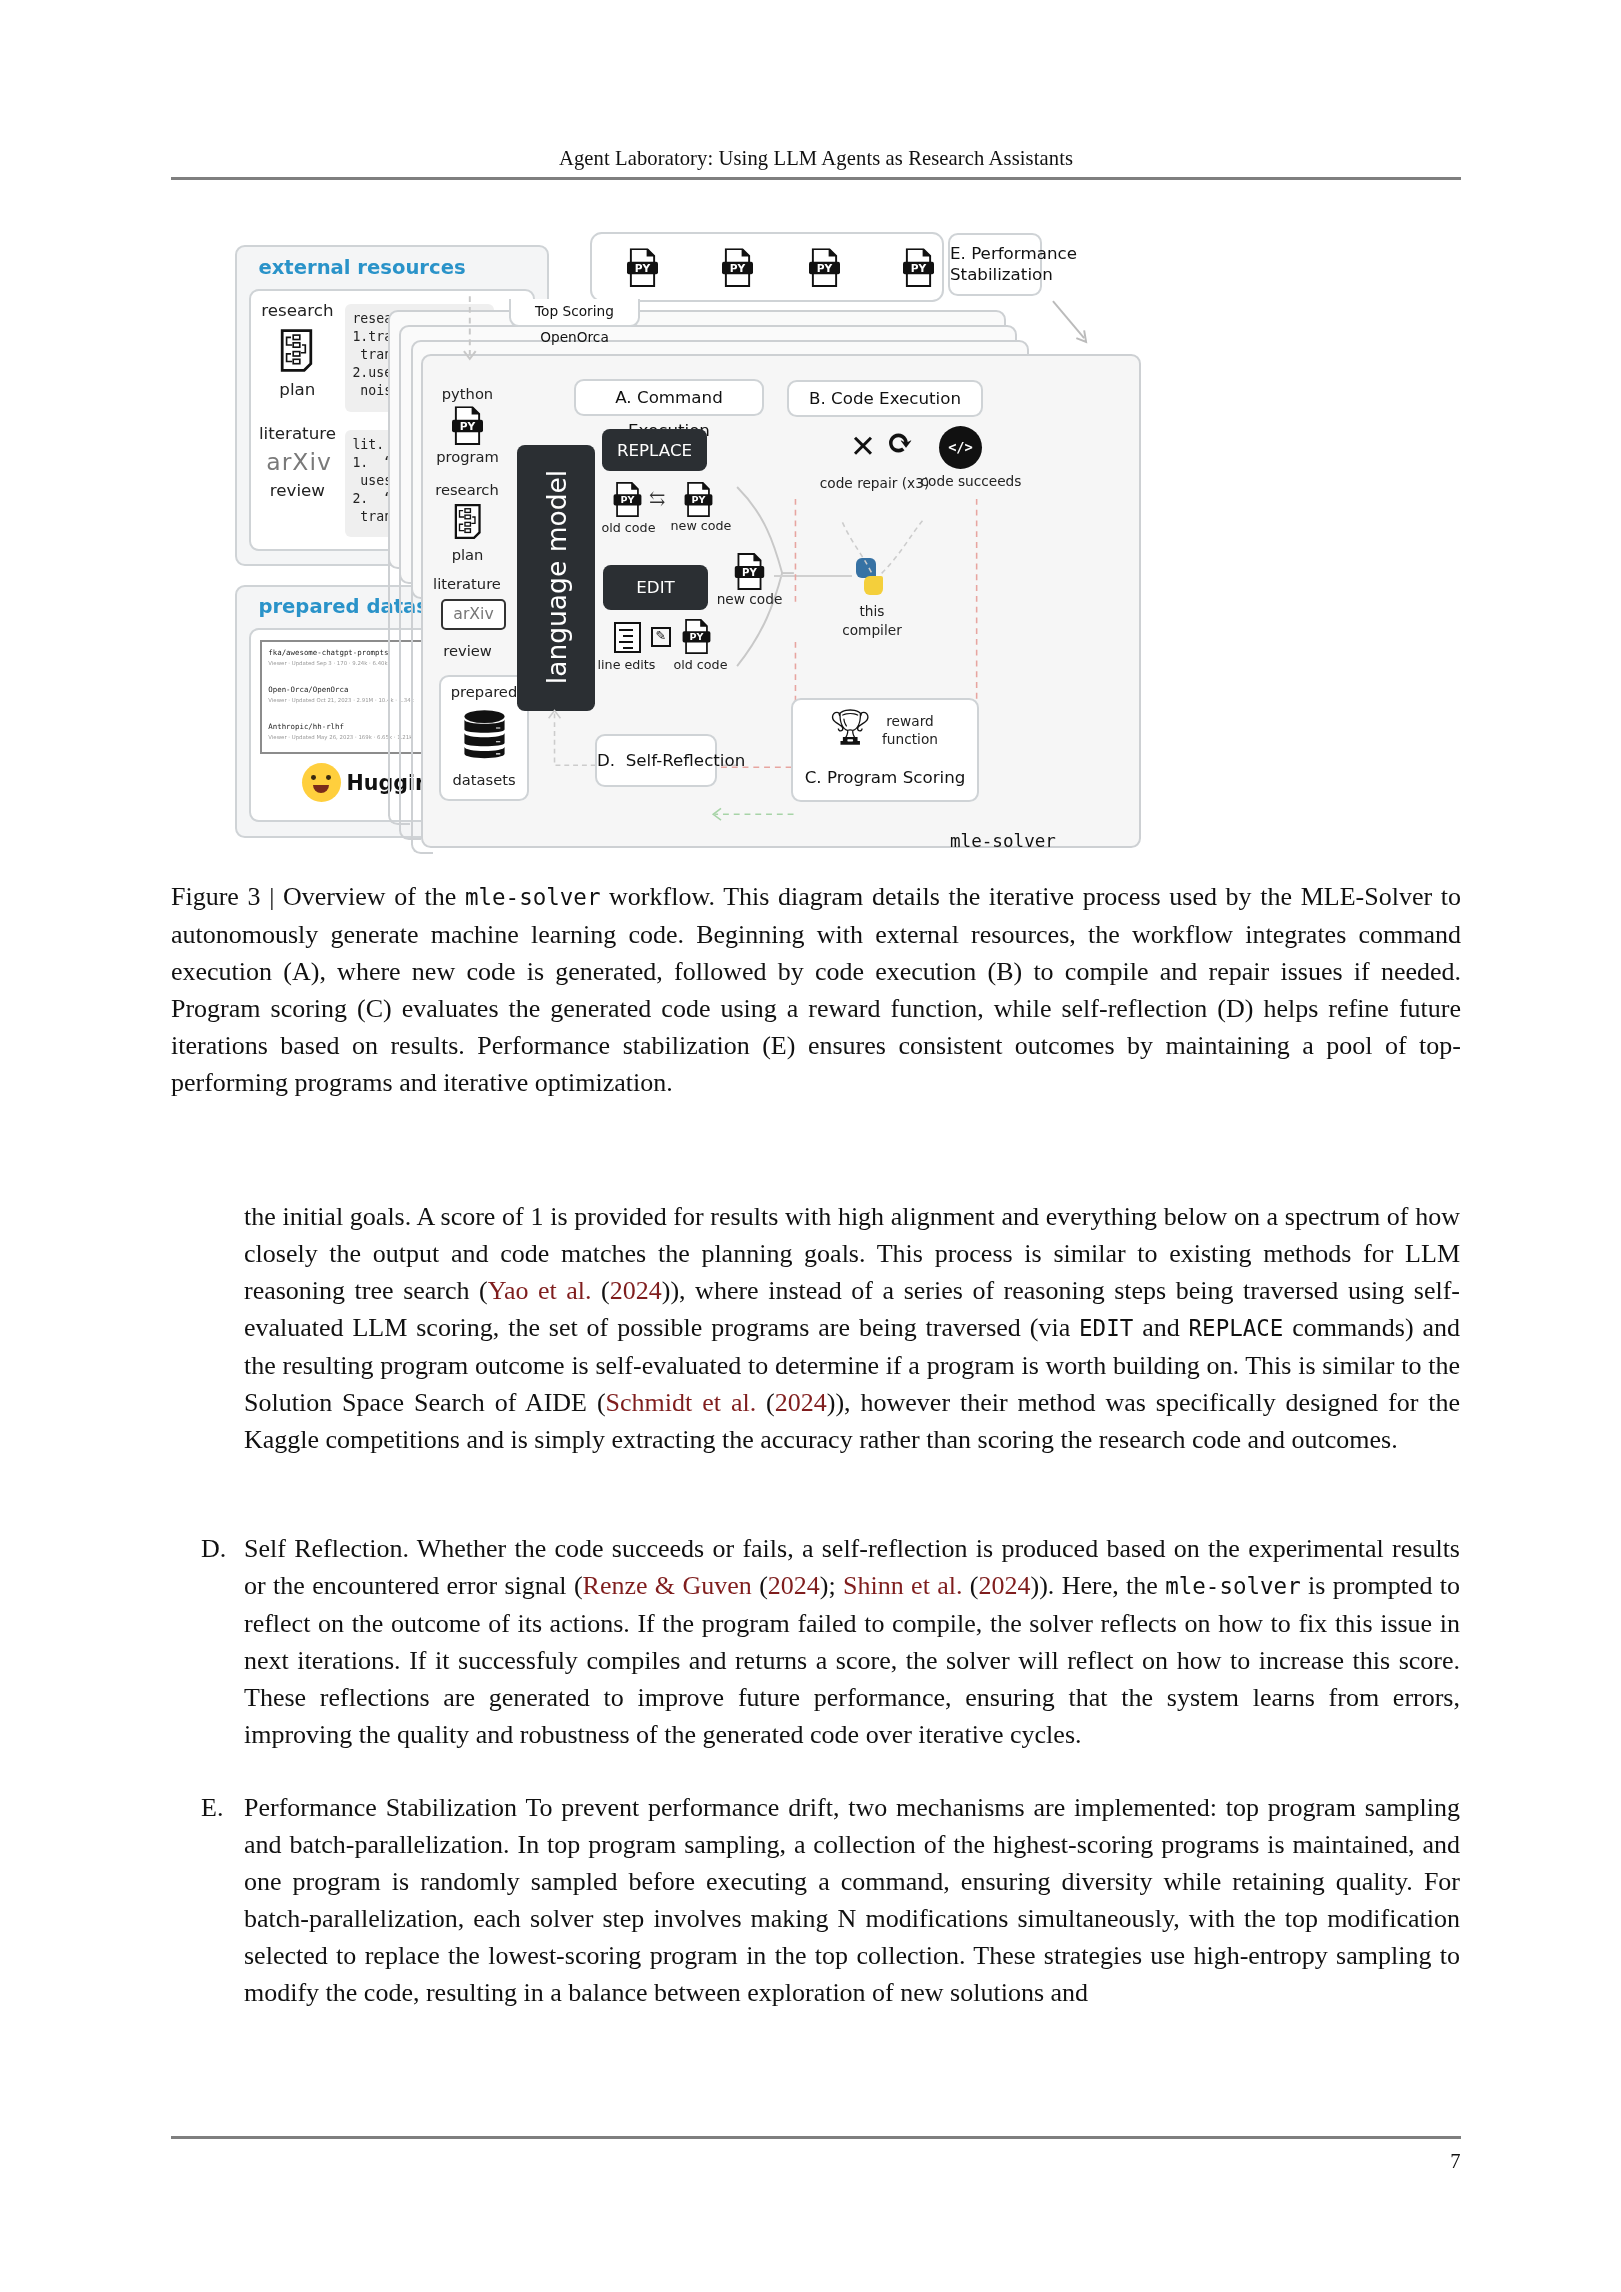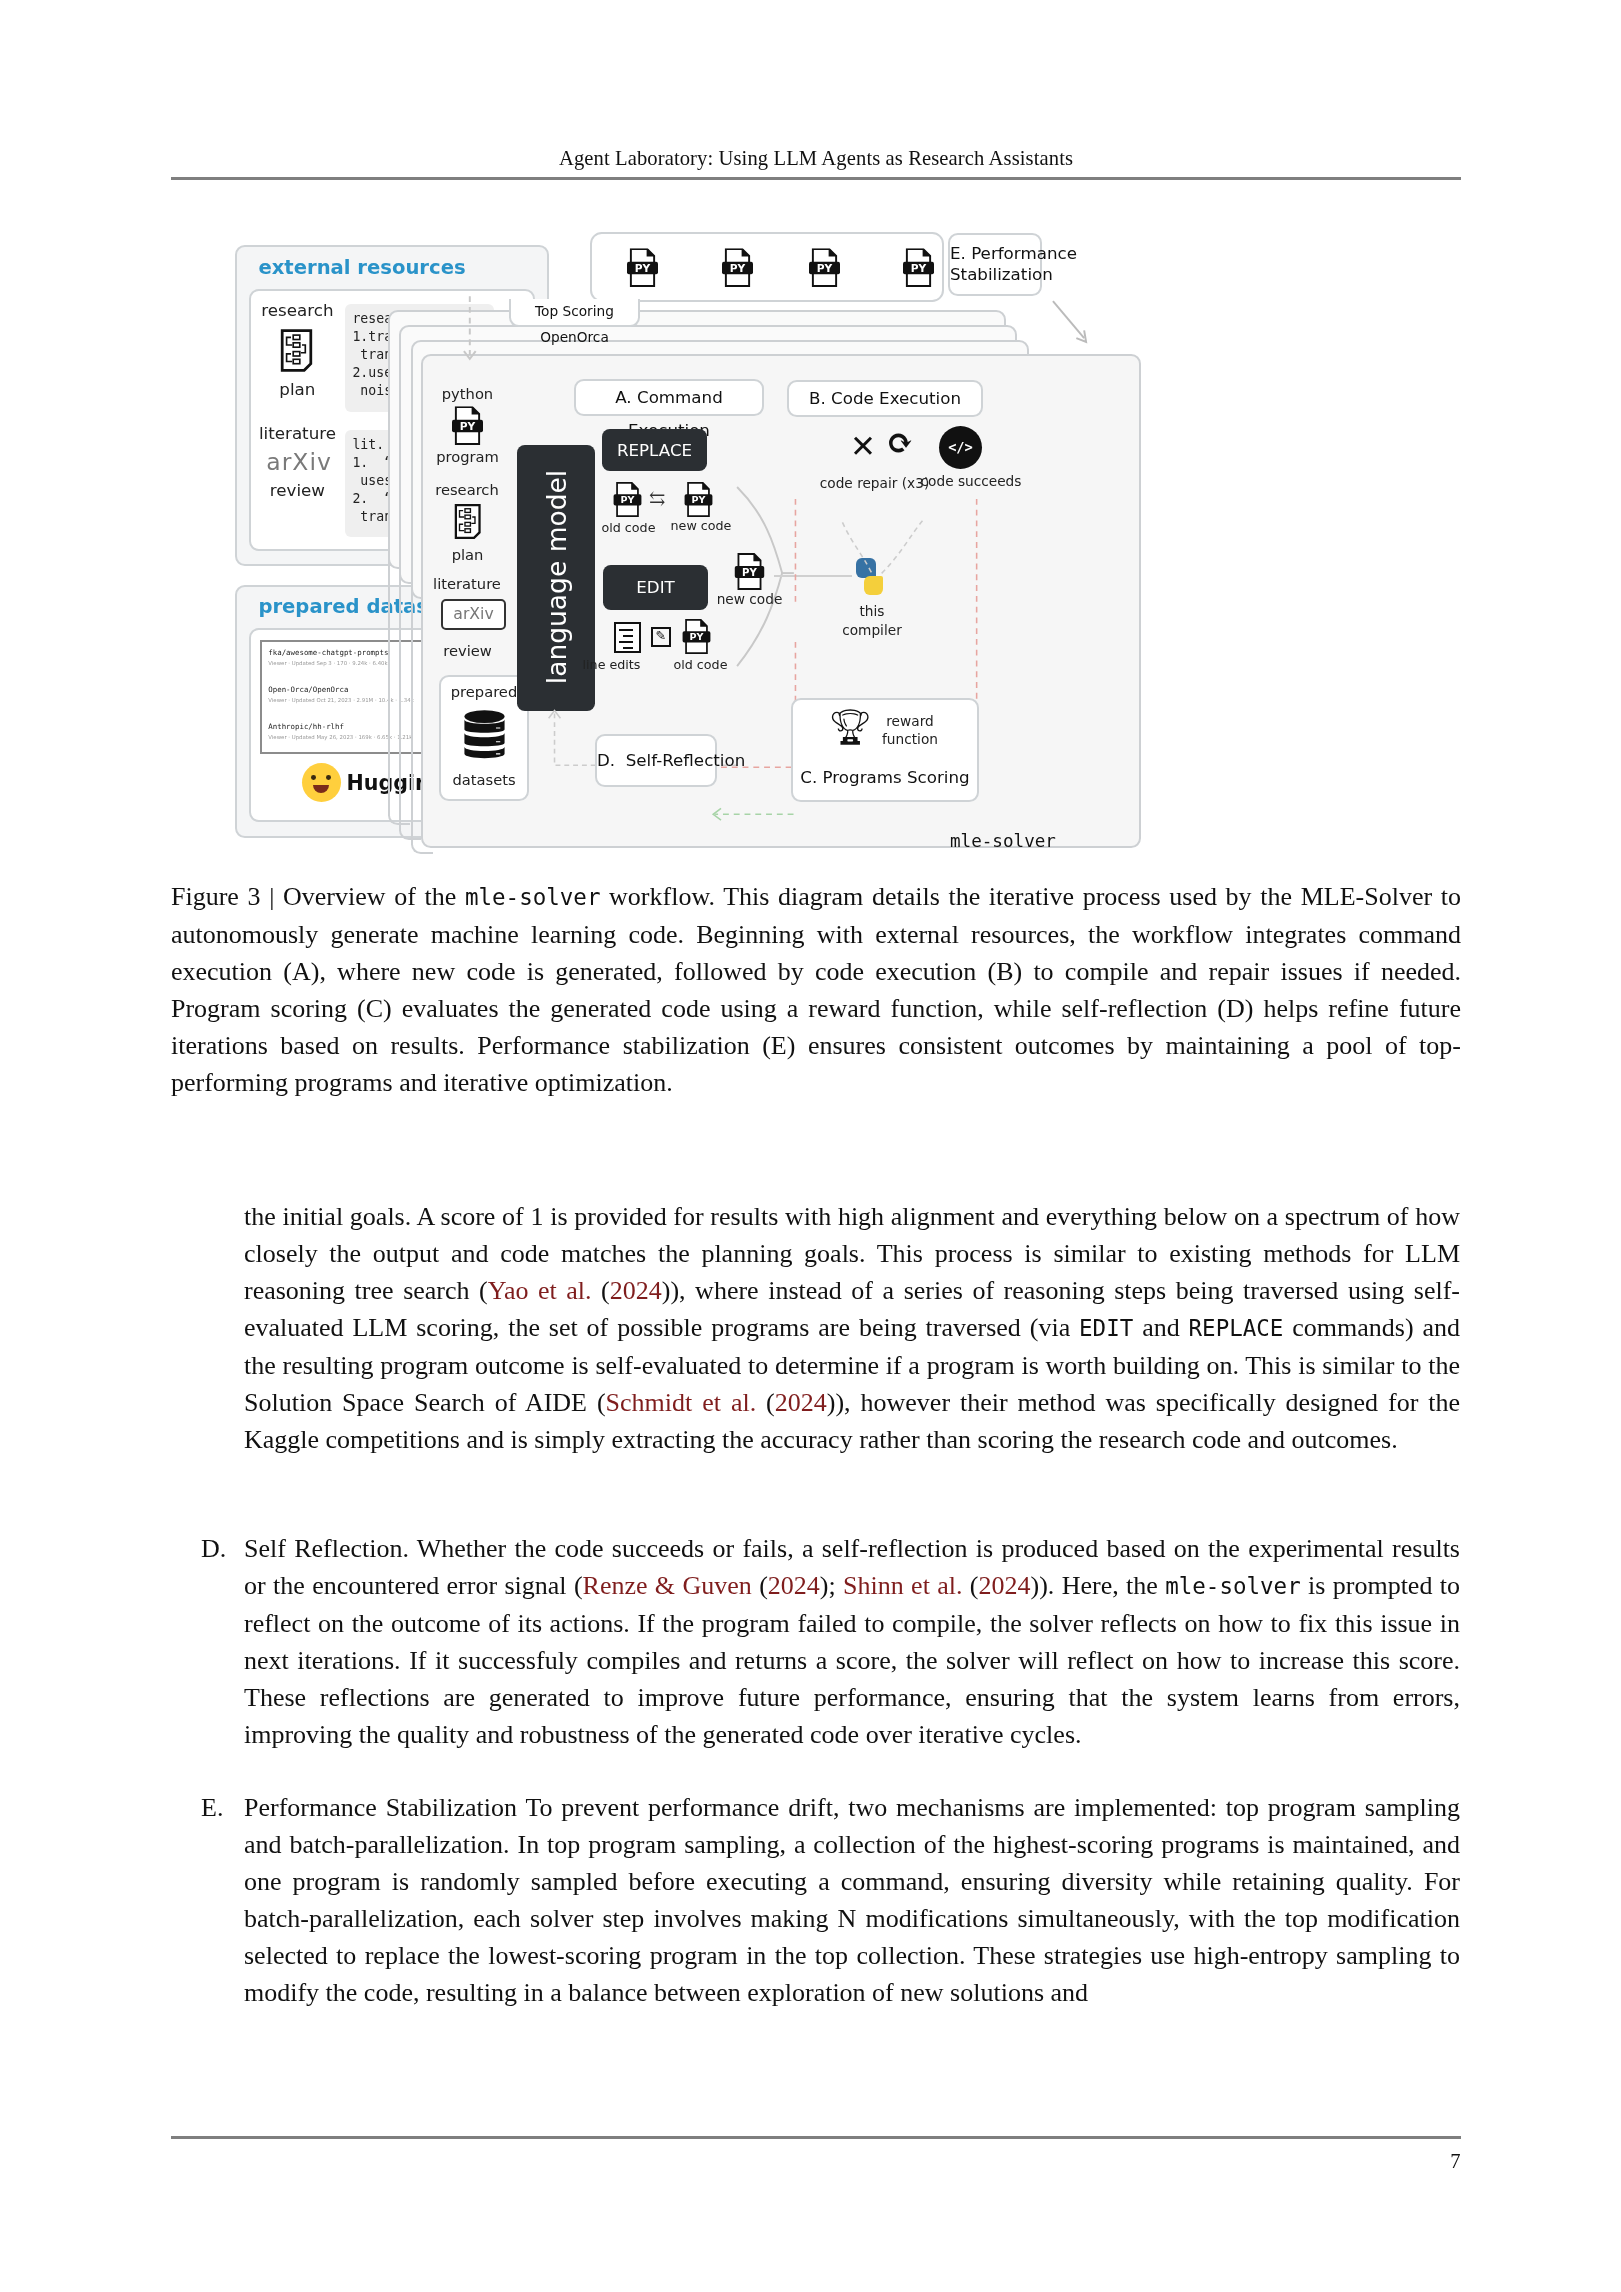--- a/index.html
+++ b/index.html
@@ -199,21 +199,21 @@
   <div class="abs" style="left:389px;top:392px;width:26.5px;height:31px;border:2.5px solid #111;background:#fff;box-sizing:border-box;">
     <div style="margin:4.9px 2.9px 0;height:2px;background:#111;width:13.7px;"></div>
     <div style="margin:3.9px 2.9px 0 6.9px;height:2px;background:#111;width:9.8px;"></div>
     <div style="margin:3.9px 2.9px 0;height:2px;background:#111;width:13.7px;"></div>
     <div style="margin:3.9px 2.9px 0 6.9px;height:2px;background:#111;width:9.8px;"></div>
   </div>
   <div class="abs" style="left:426px;top:397px;width:19.6px;height:19.6px;border:2.5px solid #111;box-sizing:border-box;font-size:12.7px;line-height:14.7px;text-align:center;">✎</div>
   <svg class="abs pyfile" style="left:457px;top:389px;width:29px;height:35px;" viewBox="0 0 30 36" width="29" height="35">
       <use href="#pyfile"></use>
     </svg>
-  <div class="abs small sans" style="left:352px;top:427px;width:69px;font-size:12.7px;">line edits</div>
+  <div class="abs small sans" style="left:367px;top:427px;width:69px;font-size:12.7px;">line edits</div>
   <div class="abs small sans" style="left:441px;top:427px;width:69px;font-size:12.7px;">old code</div>
 
   <svg class="abs" style="left:510px;top:255px;width:59px;height:186px;" viewBox="0 0 60 190" width="59" height="186">
     <path d="M2 2 C30 30 40 60 48 90 C40 120 30 150 2 185" fill="none" stroke="#c8c8c8" stroke-width="2"></path>
     <path d="M48 90 H60" stroke="#c8c8c8" stroke-width="2"></path>
   </svg>
 
   <div class="abs tag sans" style="left:562px;top:150px;width:192px;height:33px;line-height:33px;font-size:16.7px;">B. Code Execution</div>
   <div class="abs" style="left:625px;top:201px;font-size:31px;color:#111;line-height:1;">✕</div>
   <div class="abs" style="left:661px;top:196px;font-size:33px;color:#111;line-height:1;font-weight:bold;">⟳</div>
@@ -250,21 +250,21 @@
   </svg>
 
   <div class="abs tag sans" style="left:370px;top:504px;width:118px;height:49px;line-height:49px;font-size:16.7px;white-space:pre;">D.  Self-Reflection</div>
 
   <div class="abs tag" style="left:566px;top:468px;width:184px;height:100px;">
     <div class="abs" style="left:35px;top:9.8px;font-size:35px;line-height:1;color:#111;">🏆︎</div>
     <div class="abs small sans" style="left:78px;top:11.8px;width:78px;line-height:18.6px;font-size:13.7px;">
       <div>reward</div>
       <div>function</div>
     </div>
-    <div class="abs sans" style="left:0;top:67px;width:184px;text-align:center;font-size:16.7px;">C. Programs Scoring</div>
+    <div class="abs sans" style="left:0;top:67px;width:184px;text-align:center;font-size:16.7px;">C. Program Scoring</div>
   </div>
 
   <div class="abs mono" style="left:725px;top:601px;font-size:17.6px;">mle-solver</div>
 </div>
 
 <div class="abs serif caption">
   <span>Figure 3 | Overview of the </span><span class="tt">mle-solver</span><span> workflow. This diagram details the iterative process used by the MLE-Solver to autonomously generate machine learning code. Beginning with external resources, the workflow integrates command execution (A), where new code is generated, followed by code execution (B) to compile and repair issues if needed. Program scoring (C) evaluates the generated code using a reward function, while self-reflection (D) helps refine future iterations based on results. Performance stabilization (E) ensures consistent outcomes by maintaining a pool of top-performing programs and iterative optimization.</span>
 </div>
 
 <div class="abs serif body" style="top:1198px;">

